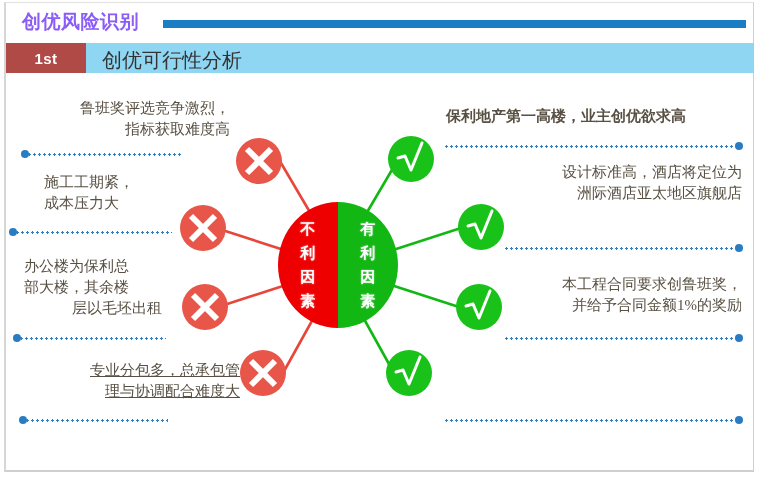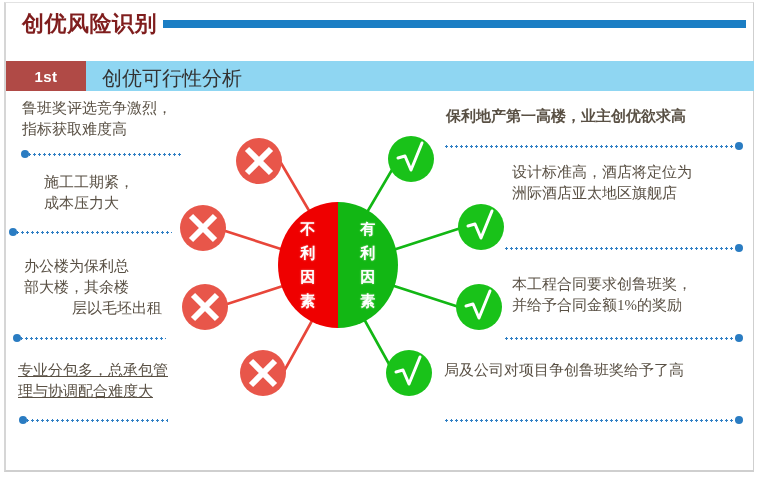--- a/index.html
+++ b/index.html
@@ -27,36 +27,36 @@
     border-top: 1px solid #e2e2e2;
     border-right: 1px solid #cfcfcf;
     border-bottom: 2px solid #cfcfcf;
     box-sizing: border-box;
   }
 
   
   #hdr-title {
     position: absolute;
     left: 22px; top: 9px;
-    font-size: 22px;
+    font-size: 19px;
     font-weight: bold;
-    color: #7f1d1d;
+    color: #8b5cf6;
     letter-spacing: 0.5px;
     white-space: nowrap;
   }
   #hdr-rule {
     position: absolute;
     left: 163px; top: 20px;
     width: 583px; height: 8px;
     background: #1b7ec4;
   }
 
   #subbar {
     position: absolute;
-    left: 6px; top: 61px;
+    left: 6px; top: 43px;
     width: 748px; height: 30px;
   }
   #badge-1st {
     position: absolute;
     left: 0; top: 0;
     width: 80px; height: 30px;
     background: #b04a46;
     color: #ffffff;
     font-size: 15px;
     font-weight: bold;
@@ -133,21 +133,21 @@
 
   
   .side-text {
     position: absolute;
     font-family: "Liberation Serif", serif;
     font-size: 15px;
     line-height: 21px;
     color: #595044;
     white-space: nowrap;
   }
-  .side-text.c { text-align: left; }
+  .side-text.c { text-align: right; }
   .side-text.l { text-align: left; }
 
   
   .divider {
     position: absolute;
     height: 9px;
   }
   .divider .dots {
     position: absolute;
     top: 3px;
@@ -297,21 +297,20 @@
     </div>
     <div class="side-text c" style="left:512px; top:84px; width:230px;">
       <div>设计标准高，酒店将定位为</div>
       <div>洲际酒店亚太地区旗舰店</div>
     </div>
     <div class="side-text c" style="left:512px; top:196px; width:230px;">
       <div>本工程合同要求创鲁班奖，</div>
       <div>并给予合同金额1%的奖励</div>
     </div>
     <div class="side-text c" style="left:444px; top:282px; width:298px;">
-      <div>局及公司对项目争创鲁班奖给予了高</div>
     </div>
 
     <div class="divider left" style="left:22px; top:72px; width:160px;">
       <div class="dots"></div>
       <div class="knob"></div>
     </div>
     <div class="divider left" style="left:10px; top:150px; width:162px;">
       <div class="dots"></div>
       <div class="knob"></div>
     </div>

